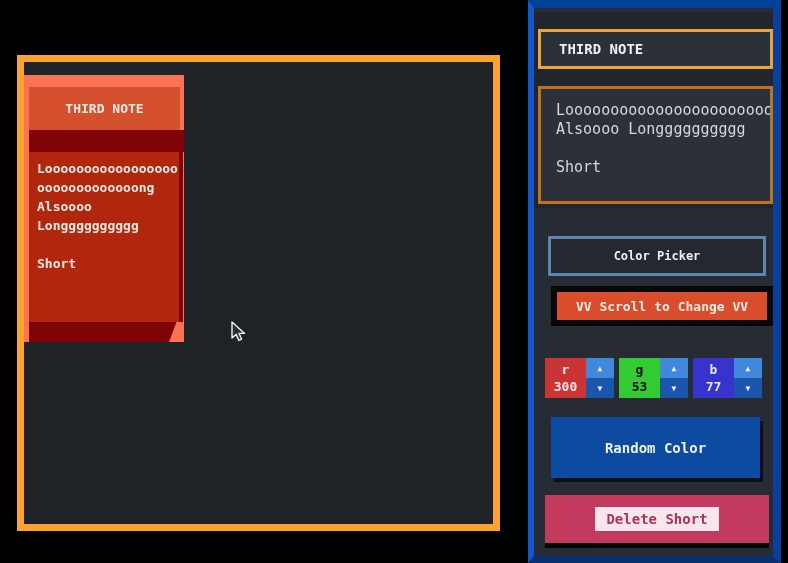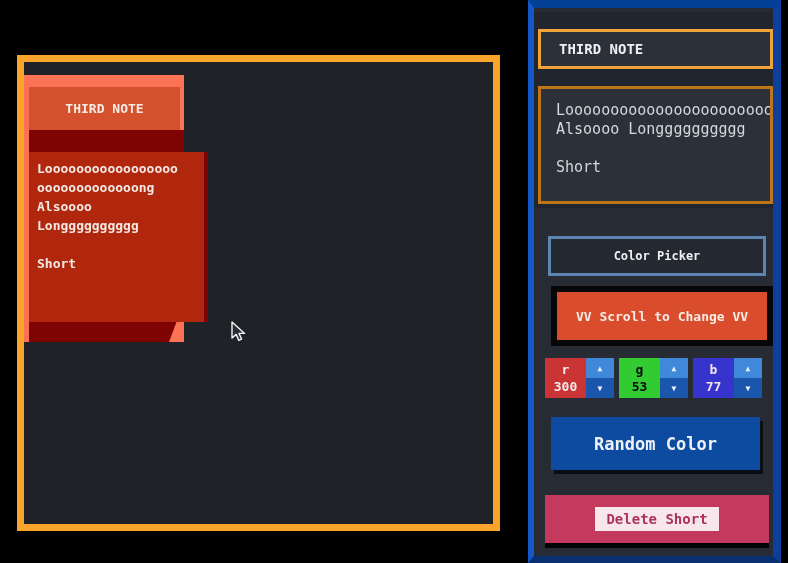--- a/index.html
+++ b/index.html
@@ -22,21 +22,21 @@
   }
   .note-titlebar {
     width:151px; height:43px; background:#d5502d;
     display:flex; align-items:center; justify-content:center;
     color:#f6ece6; font-size:13px; font-weight:bold;
   }
   .note-band { width:155px; background:#800303; }
   .note-band.top { height:22px; }
   .note-band.bottom { height:20px; position:relative; }
   .note-body {
-    width:179px; height:170px; background:#b1270e;
+    width:154px; height:170px; background:#b1270e;
     border-right:4px solid #800303;
     padding:7px 0 0 8px; overflow:hidden;
     color:#f2e8e2; font-size:13px; font-weight:bold; line-height:19px;
     white-space:pre;
   }
   .note-fold {
     position:absolute; right:0; top:0; width:15px; height:20px;
     background:#fb7254;
     clip-path:polygon(50% 0, 100% 0, 100% 100%, 0 100%);
   }
@@ -67,21 +67,21 @@
     padding:12px 0 0 15px; overflow:hidden;
     color:#d4d8dc; font-size:15px; line-height:19px; white-space:pre;
   }
   button { font-family:inherit; border:none; background:none; cursor:pointer; }
   .btn-picker {
     position:absolute; left:14px; top:228px; width:218px; height:40px;
     background:#242931; border:3px solid #5d85b2;
     color:#eef0f2; font-size:12px; font-weight:bold;
   }
   .scroll-frame {
-    position:absolute; left:17px; right:0; top:278px; height:60px;
+    position:absolute; left:17px; right:0; top:278px; height:40px;
     background:#070707; padding:6px;
   }
   .btn-scroll {
     width:100%; height:100%; background:#da4d2c;
     color:#f5ece7; font-size:13px; font-weight:bold;
   }
   .rgb-row {
     position:absolute; left:0; right:0; top:350px; height:40px;
     display:flex; justify-content:center; gap:5px;
   }
@@ -95,22 +95,22 @@
   .rgb-box.green { background:#32cb32; color:#0b0b0b; }
   .rgb-box.blue  { background:#3634cd; color:#f0e4ec; }
   .spin-col { width:28px; display:flex; flex-direction:column; }
   .spin {
     flex:1; display:flex; align-items:center; justify-content:center;
     color:#e9f0f8; font-size:8px;
   }
   .spin.up   { background:#3f88da; }
   .spin.down { background:#1a57ac; }
   .btn-random {
-    position:absolute; left:17px; top:409px; width:209px; height:53px;
-    background:#0d4ba1; color:#eef2f6; font-size:17px; font-weight:bold;
+    position:absolute; left:17px; top:409px; width:209px; height:61px;
+    background:#0d4ba1; color:#eef2f6; font-size:14px; font-weight:bold;
     box-shadow:3px 4px 0 #0a0d13;
   }
   .btn-delete {
     position:absolute; left:11px; top:487px; width:224px; height:48px;
     background:#c33a5e;
     display:flex; align-items:center; justify-content:center;
     box-shadow:0 5px 0 #040508;
   }
   .delete-label {
     background:#f7e7ed; color:#ae3157;

